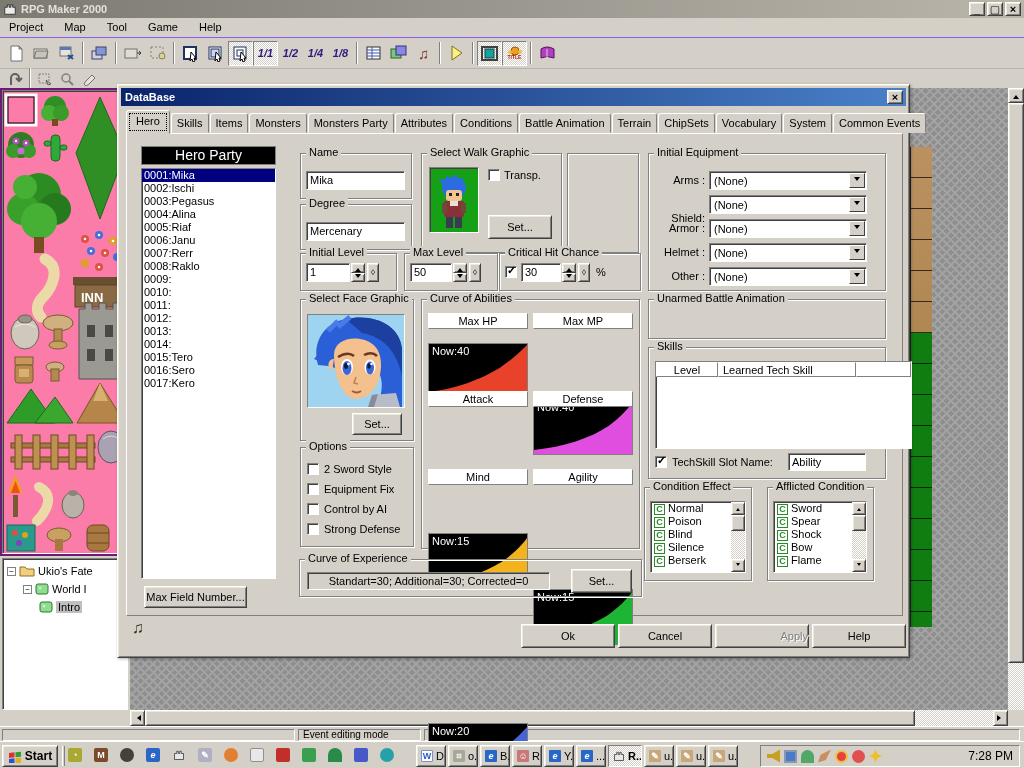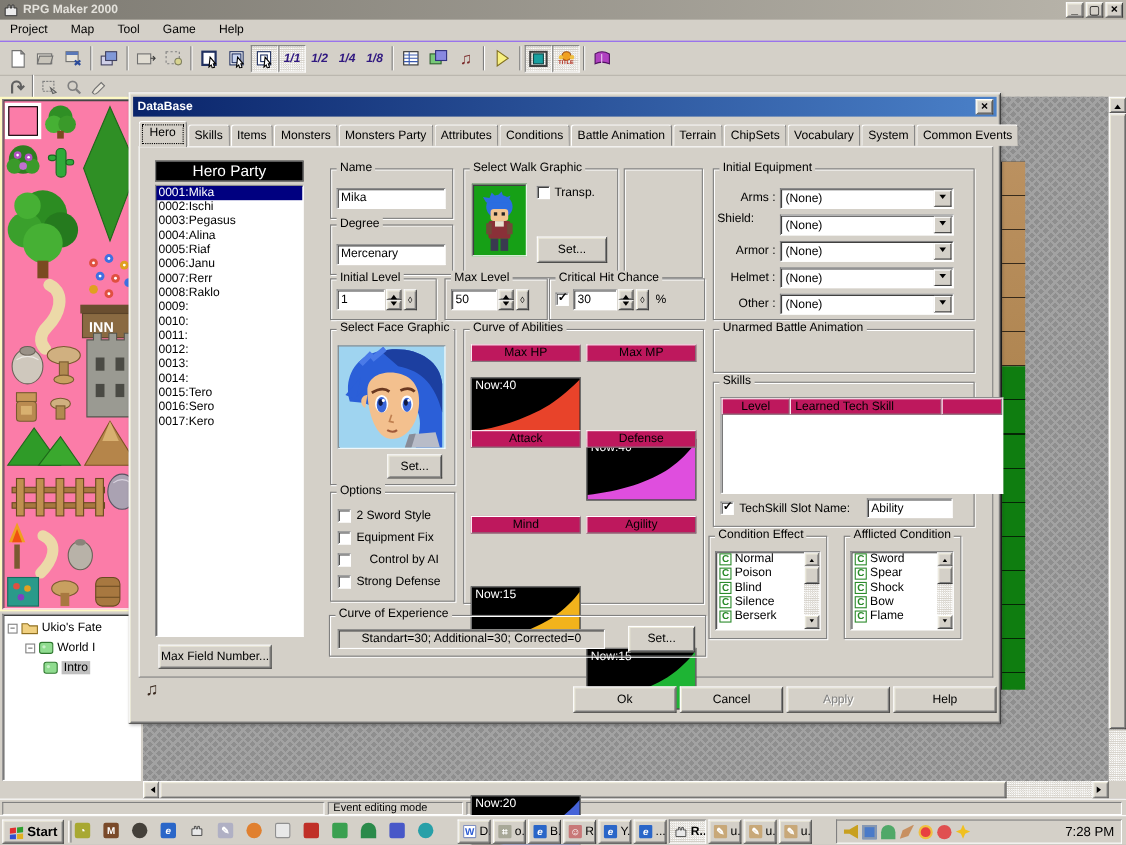--- a/index.html
+++ b/index.html
@@ -24,34 +24,34 @@
   .tab.active { height:24px; margin-top:-3px; padding:2px 9px 5px 9px; position:relative; z-index:5; outline:1px dotted #000; outline-offset:-4px; }
   .row13 { height:13px; line-height:13px; padding-left:2px; white-space:nowrap; overflow:hidden; }
   .sel-navy { background:#000080; color:#fff; }
   .sbtrack { background: repeating-conic-gradient(#fff 0 25%, #d4d0c8 0 50%) 0 0 / 2px 2px; }
   .sbbtn { background:#d4d0c8; border:1px solid; border-color:#fff #404040 #404040 #fff; box-shadow:inset 1px 1px 0 #ece9d8, inset -1px -1px 0 #808080; display:flex; align-items:center; justify-content:center; }
   .combo { background:#fff; border:1px solid; border-color:#808080 #fff #fff #808080; box-shadow:inset 1px 1px 0 #404040; }
   .combo .val { position:absolute; left:4px; top:2px; line-height:14px; }
   .combo .drop { position:absolute; right:1px; top:1px; bottom:1px; width:16px; background:#d4d0c8; border:1px solid; border-color:#fff #404040 #404040 #fff; display:flex; align-items:center; justify-content:center; }
   .spinbox { position:absolute; width:14px; }
   .spinbox > div { height:9px; }
-  .curve-head { background:#be185d; border:1px solid; border-color:#fff #808080 #808080 #fff; text-align:center; line-height:14px; }
+  .curve-head { background:#ffffff; border:1px solid; border-color:#fff #808080 #808080 #fff; text-align:center; line-height:14px; }
   .curve-chart { background:#000; border:1px solid #808080; position:relative; }
   .curve-chart svg { position:absolute; left:0; top:0; width:100%; height:100%; }
   .now-label { position:absolute; left:3px; top:1px; color:#fff; }
   .cicon { display:inline-block; width:11px; height:11px; border:1px solid #2a8a2a; background:#fff; color:#2a8a2a; font-size:9px; font-weight:bold; line-height:9px; text-align:center; margin:1px 3px 0 1px; }
   .tbtn { width:25px; height:25px; display:flex; align-items:center; justify-content:center; }
   .tbtn.pressed { border:1px solid; border-color:#808080 #fff #fff #808080; background:repeating-conic-gradient(#fff 0 25%, #d4d0c8 0 50%) 0 0 / 2px 2px; }
   .tsep { width:2px; height:22px; border-left:1px solid #808080; border-right:1px solid #fff; margin:0 3px; }
   .frac { font-weight:bold; font-style:italic; color:#301880; font-size:11px; }
   .menu-item { display:inline-block; padding:3px 9px; }
   .qlicon { width:14px; height:14px; border-radius:2px; display:flex; align-items:center; justify-content:center; color:#fff; font-size:9px; font-weight:bold; }
   .winbtn { height:22px; display:flex; align-items:center; gap:3px; padding:0 4px; overflow:hidden; }
   .winbtn .wic { width:12px; height:12px; flex:0 0 12px; border-radius:1px; display:flex; align-items:center; justify-content:center; font-size:9px; font-weight:bold; color:#fff; }
-  .gray-text { color:#808080; text-shadow:1px 1px 0 #fff; }
+  .gray-text { color:#808080; text-shadow:1px 1px 0 #fff;justify-content:flex-end; }
 </style>
 </head>
 <body>
 
 <div class="abs" style="left:0;top:0;width:1024px;height:18px;background:linear-gradient(90deg,#7d7a72,#b9b5ab);display:flex;align-items:center;padding-left:3px;">
   <svg width="14" height="14" viewBox="0 0 16 16">
       <path d="M2,6 h3 v-3 h2 v3 h2 v-3 h2 v3 h3 v8 h-12 z" fill="#ececec" stroke="#303030" stroke-width="1"></path>
     </svg>
   <span style="color:#e4e2dc;font-weight:bold;margin-left:4px;">RPG Maker 2000</span>
   <div class="abs" style="right:3px;top:2px;display:flex;gap:2px;">
@@ -237,21 +237,21 @@
       <div class="tri-lf"></div>
     </div>
   <div class="abs sbtrack" style="left:15px;top:0;width:848px;height:16px;"></div>
   <div class="raised abs" style="left:15px;top:0;width:770px;height:16px;"></div>
   <div class="sbbtn abs" style="left:863px;top:0;width:15px;height:16px;">
       <div class="tri-rt"></div>
     </div>
 </div>
 <div class="abs" style="left:1008px;top:710px;width:16px;height:16px;background:#d4d0c8;"></div>
 
-<div class="abs" style="left:0;top:88px;width:130px;height:468px;background:#fef9c3;padding:2px;">
+<div class="abs" style="left:0;top:88px;width:130px;height:468px;background:#701a75;padding:2px;">
   <div class="sunken abs" style="left:2px;top:2px;width:126px;height:464px;overflow:hidden;background:#fb7ca8;">
     <svg width="124" height="462" viewBox="0 0 124 462">
 
       <g>
           <rect x="3" y="4" width="30" height="30" fill="#fb7ca8" stroke="#fff" stroke-width="3"></rect>
           <rect x="5" y="6" width="26" height="26" fill="none" stroke="#000" stroke-width="1"></rect>
         </g>
 
       <g>
           <circle cx="52" cy="16" r="11" fill="#2f8f25"></circle>
@@ -524,21 +524,21 @@
   <div class="abs group" style="left:530px;top:68px;width:238px;height:138px;">
       <span class="glabel">Initial Equipment</span>
     </div>
   <div class="abs" style="left:534px;top:89px;width:53px;text-align:right;"><span>Arms :</span></div>
   <div class="abs combo" style="left:591px;top:86px;width:158px;height:19px;">
       <span class="val">(None)</span>
       <span class="drop">
         <span class="tri-dn"></span>
       </span>
     </div>
-  <div class="abs" style="left:534px;top:108px;width:53px;"><span>Shield:</span></div>
+  <div class="abs" style="left:534px;top:127px;width:53px;text-align:right;"><span>Shield:</span></div>
   <div class="abs combo" style="left:591px;top:110px;width:158px;height:19px;">
       <span class="val">(None)</span>
       <span class="drop">
         <span class="tri-dn"></span>
       </span>
     </div>
   <div class="abs" style="left:534px;top:137px;width:53px;text-align:right;"><span>Armor :</span></div>
   <div class="abs combo" style="left:591px;top:134px;width:158px;height:19px;">
       <span class="val">(None)</span>
       <span class="drop">
@@ -640,21 +640,21 @@
       <span class="glabel">Options</span>
     </div>
   <div class="abs" style="left:189px;top:378px;display:flex;align-items:center;gap:5px;">
       <div class="cb"></div>
       <span>2 Sword Style</span>
     </div>
   <div class="abs" style="left:189px;top:398px;display:flex;align-items:flex-start;gap:5px;">
       <div class="cb"></div>
       <span>Equipment Fix</span>
     </div>
-  <div class="abs" style="left:189px;top:418px;display:flex;align-items:center;gap:17px;">
+  <div class="abs" style="left:189px;top:418px;display:flex;align-items:center;gap:5px;">
       <div class="cb"></div>
       <span>Control by AI</span>
     </div>
   <div class="abs" style="left:189px;top:438px;display:flex;align-items:center;gap:5px;">
       <div class="cb"></div>
       <span>Strong Defense</span>
     </div>
 
   <div class="abs group" style="left:303px;top:214px;width:219px;height:250px;">
       <span class="glabel">Curve of Abilities</span>

